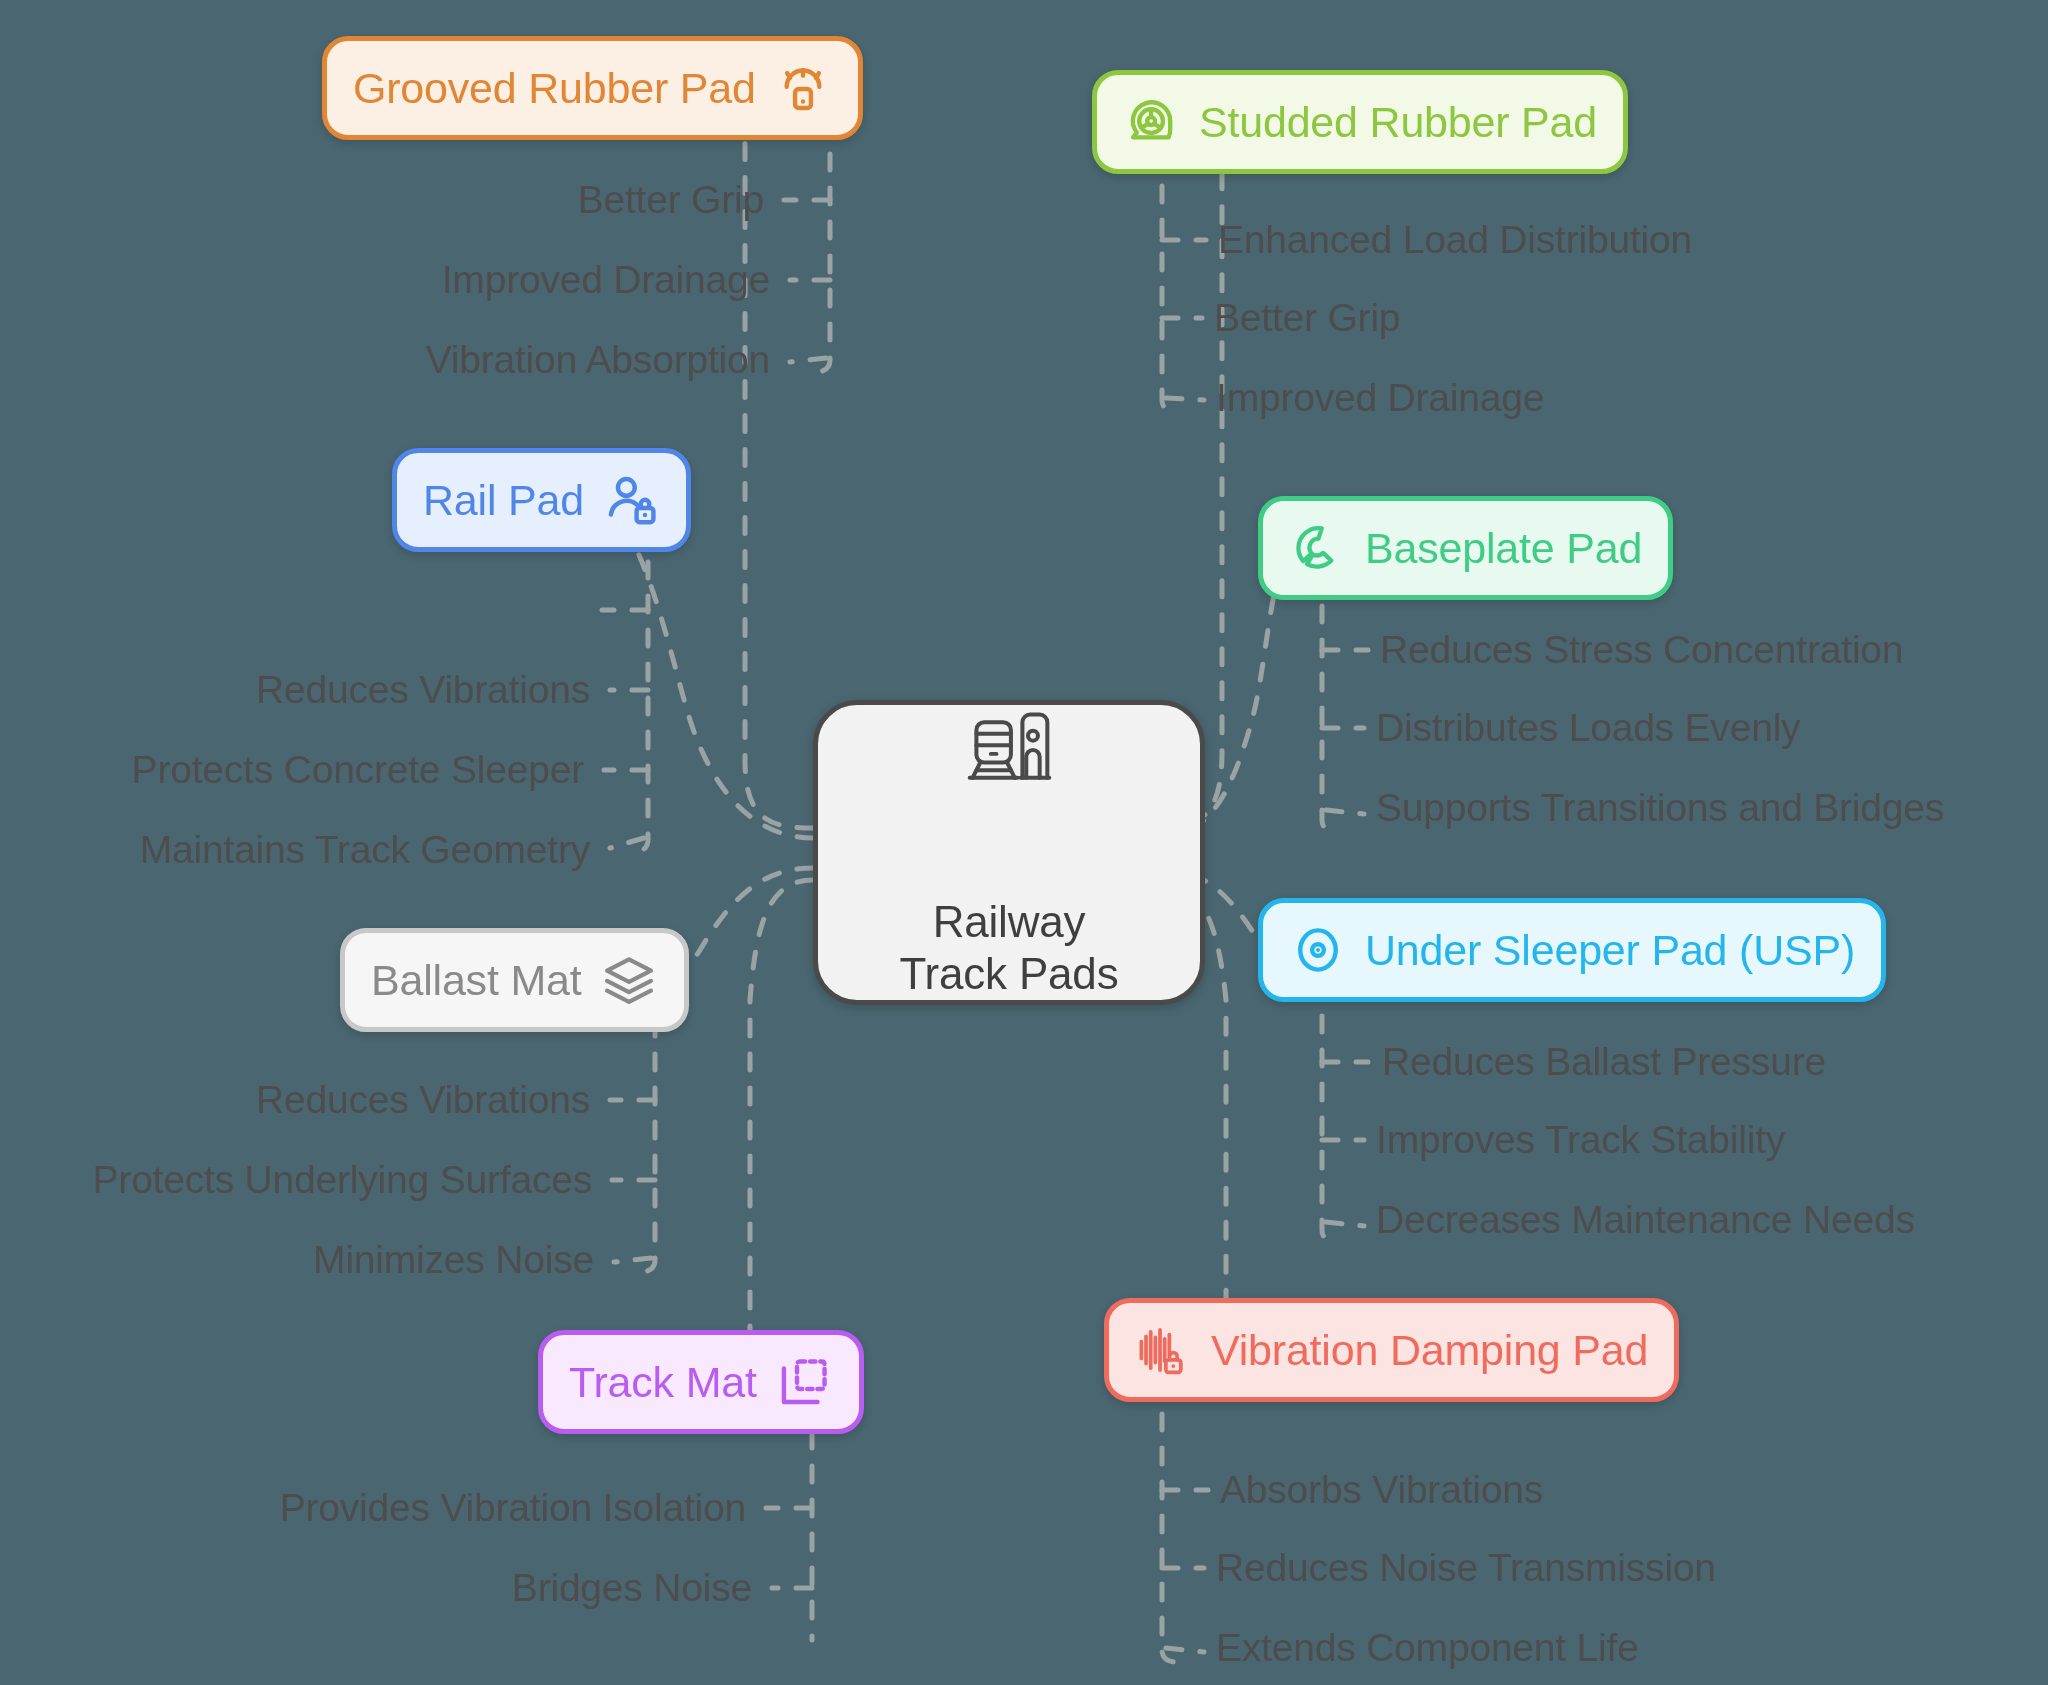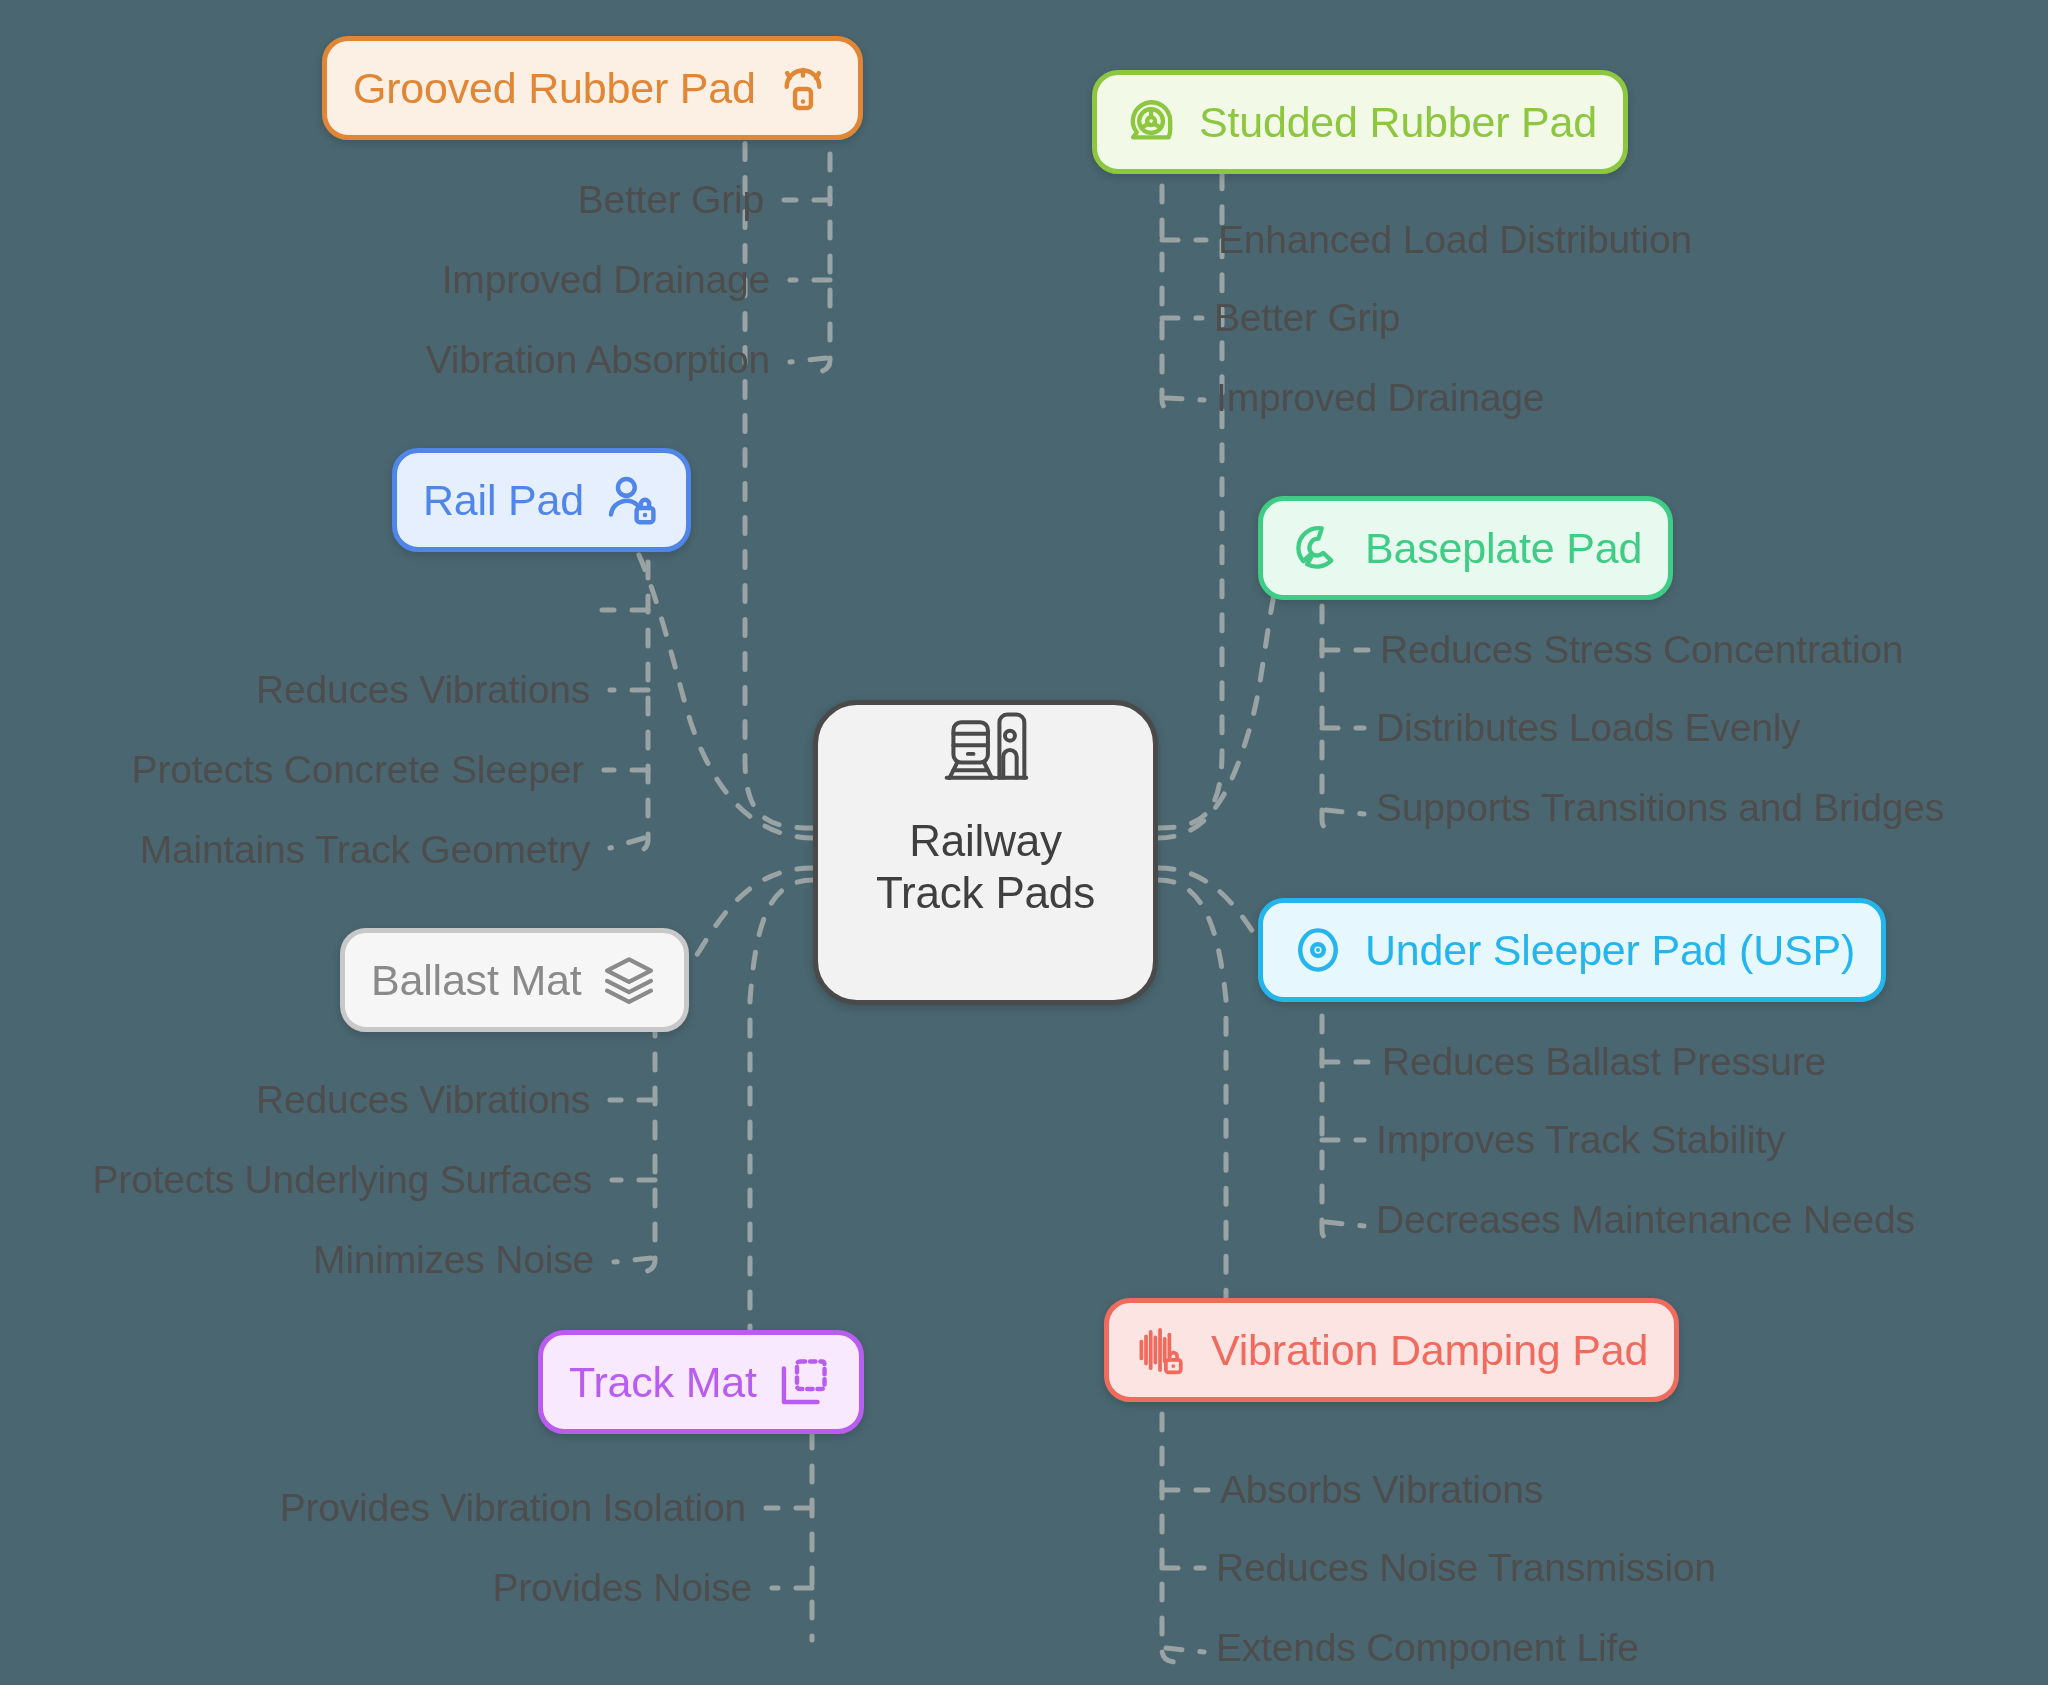--- a/index.html
+++ b/index.html
@@ -23,30 +23,30 @@
     width: 2048px;
     height: 1685px;
     pointer-events: none;
   }
 
   
   .root-node {
     position: absolute;
     left: 813px;
     top: 700px;
-    width: 345px;
+    width: 392px;
     height: 305px;
     box-sizing: border-box;
     background: #f2f2f2;
     border: 5px solid #4a4a4a;
     border-radius: 44px;
     display: flex;
     flex-direction: column;
     align-items: center;
-    justify-content: flex-start;
+    justify-content: space-between;
     gap: 14px;
     box-shadow: 0 3px 10px rgba(0,0,0,0.18);
   }
   .root-label {
     color: #3f3f3f;
     font-size: 44px;
     line-height: 1.18;
     text-align: center;
     white-space: pre-line;
     letter-spacing: -0.2px;
@@ -269,21 +269,21 @@
 
   <div class="leaf left" style="left:590px; top:668px;">Reduces Vibrations</div>
   <div class="leaf left" style="left:584px; top:748px;">Protects Concrete Sleeper</div>
   <div class="leaf left" style="left:590px; top:828px;">Maintains Track Geometry</div>
 
   <div class="leaf left" style="left:590px; top:1078px;">Reduces Vibrations</div>
   <div class="leaf left" style="left:592px; top:1158px;">Protects Underlying Surfaces</div>
   <div class="leaf left" style="left:594px; top:1238px;">Minimizes Noise</div>
 
   <div class="leaf left" style="left:746px; top:1486px;">Provides Vibration Isolation</div>
-  <div class="leaf left" style="left:752px; top:1566px;">Provides Noise</div>
+  <div class="leaf left" style="left:752px; top:1566px;">Bridges Noise</div>
 
   <div class="leaf right" style="left:1218px; top:218px;">Enhanced Load Distribution</div>
   <div class="leaf right" style="left:1214px; top:296px;">Better Grip</div>
   <div class="leaf right" style="left:1216px; top:376px;">Improved Drainage</div>
 
   <div class="leaf right" style="left:1380px; top:628px;">Reduces Stress Concentration</div>
   <div class="leaf right" style="left:1376px; top:706px;">Distributes Loads Evenly</div>
   <div class="leaf right" style="left:1376px; top:786px;">Supports Transitions and Bridges</div>
 
   <div class="leaf right" style="left:1382px; top:1040px;">Reduces Ballast Pressure</div>

